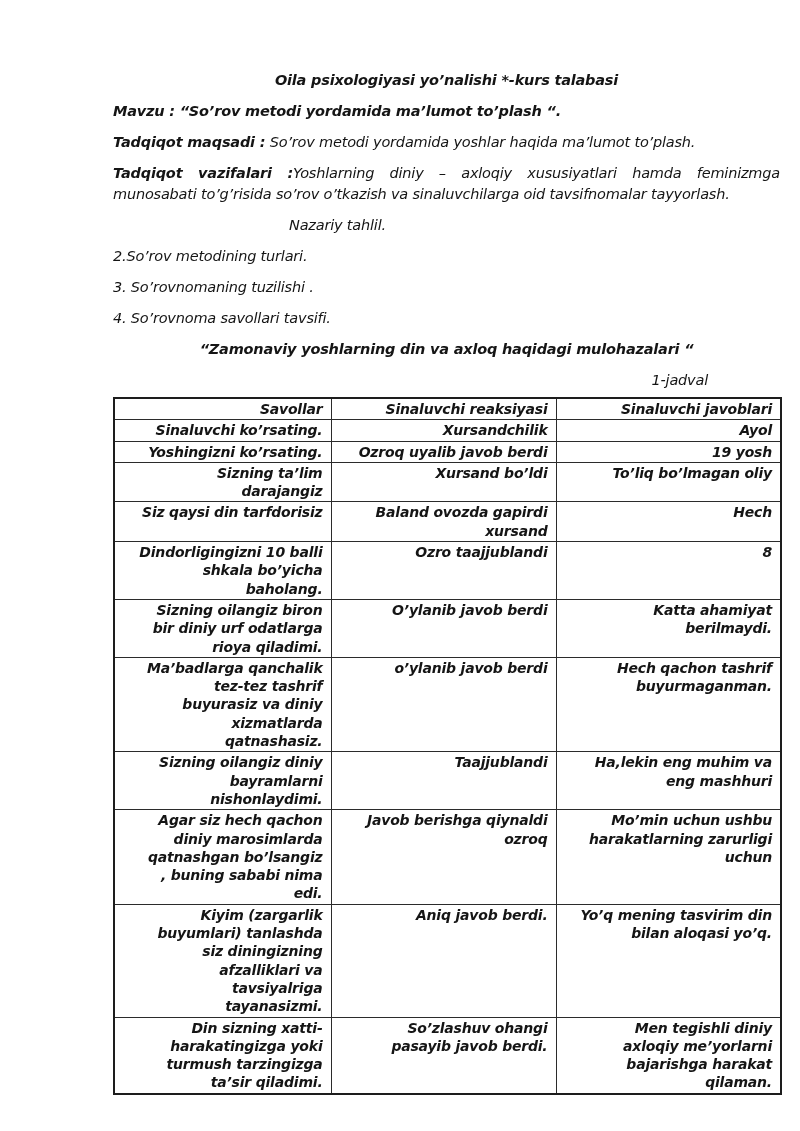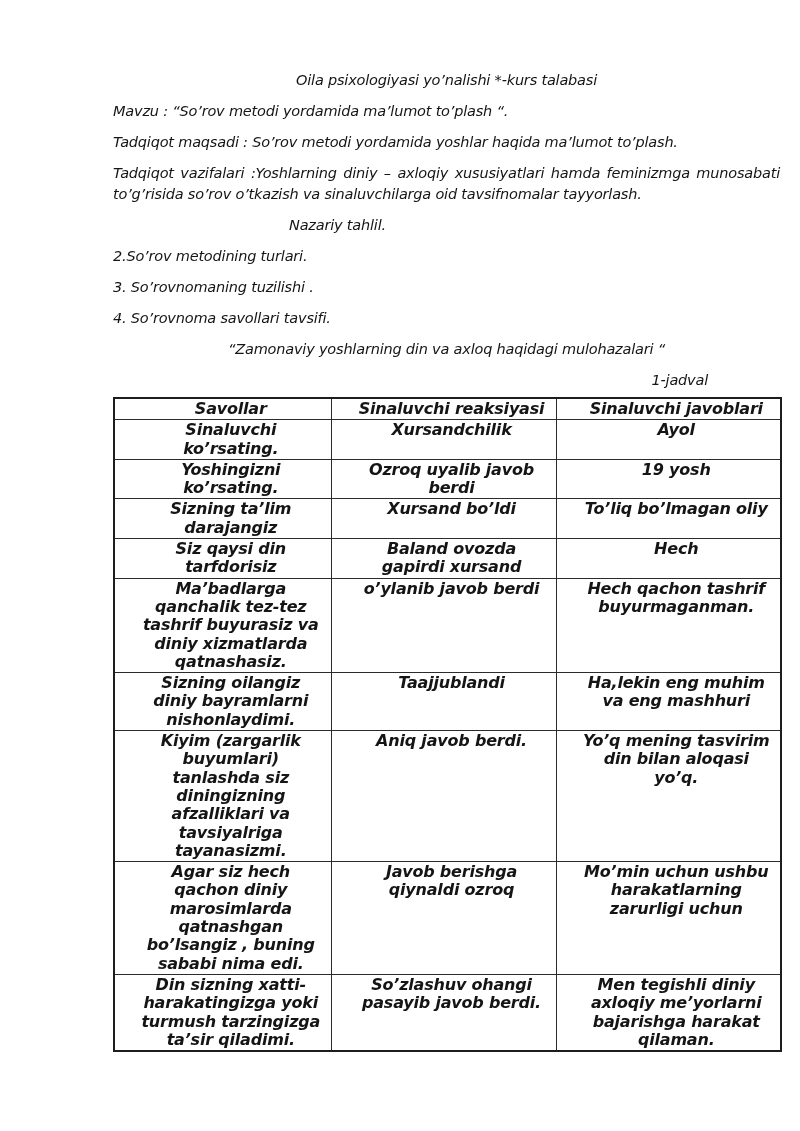--- a/index.html
+++ b/index.html
@@ -23,39 +23,39 @@
     top: 70px;
     width: 667px;
   }
   .doc p {
     margin: 0 0 10px 0;
     font-size: 14.5px;
     line-height: 21px;
     letter-spacing: -0.2px;
   }
   .center { text-align: center; }
-  .bold { font-weight: normal; }
+  .bold { font-weight: bold; }
   .nazariy { margin-left: 176px !important; font-weight: normal; }
   .jadval { text-align: right; padding-right: 72px; font-weight: normal; margin-bottom: 6px !important; }
   .justify { text-align: justify; }
 
   table.survey {
     width: 667px;
     border-collapse: collapse;
     table-layout: fixed;
     border: 2px solid #1d1d1d;
     margin-top: 2px;
   }
   table.survey th, table.survey td {
     border: 1.4px solid #2b2b2b;
     vertical-align: top;
-    text-align: center;
+    text-align: right;
     font-weight: bold;
     font-style: italic;
-    font-size: 16px;
+    font-size: 14px;
     line-height: 18.3px;
     letter-spacing: -0.2px;
     padding: 1px 8px 1px 24px;
   }
   table.survey col.c1 { width: 217px; }
   table.survey col.c2 { width: 225px; }
   table.survey col.c3 { width: 225px; }
 </style>
 </head>
 <body>
@@ -110,38 +110,48 @@
             <td>Sizning ta’lim darajangiz</td>
             <td>Xursand bo’ldi</td>
             <td>To’liq bo’lmagan oliy</td>
           </tr>
           <tr>
             <td>Siz qaysi din tarfdorisiz</td>
             <td>Baland ovozda gapirdi xursand</td>
             <td>Hech</td>
           </tr>
           <tr>
+            <td>Dindorligingizni 10 balli shkala bo’yicha baholang.</td>
+            <td>Ozro taajjublandi</td>
+            <td>8</td>
+          </tr>
+          <tr>
+            <td>Sizning oilangiz biron bir diniy urf odatlarga rioya qiladimi.</td>
+            <td>O’ylanib javob berdi</td>
+            <td>Katta ahamiyat berilmaydi.</td>
+          </tr>
+          <tr>
             <td>Ma’badlarga qanchalik tez-tez tashrif buyurasiz va diniy xizmatlarda qatnashasiz.</td>
             <td>o’ylanib javob berdi</td>
             <td>Hech qachon tashrif buyurmaganman.</td>
           </tr>
           <tr>
             <td>Sizning oilangiz diniy bayramlarni nishonlaydimi.</td>
             <td>Taajjublandi</td>
             <td>Ha,lekin eng muhim va eng mashhuri</td>
           </tr>
           <tr>
+            <td>Agar siz hech qachon diniy marosimlarda qatnashgan bo’lsangiz , buning sababi nima edi.</td>
+            <td>Javob berishga qiynaldi ozroq</td>
+            <td>Mo’min uchun ushbu harakatlarning zarurligi uchun</td>
+          </tr>
+          <tr>
             <td>Kiyim (zargarlik buyumlari) tanlashda siz diningizning afzalliklari va tavsiyalriga tayanasizmi.</td>
             <td>Aniq javob berdi.</td>
             <td>Yo’q mening tasvirim din bilan aloqasi yo’q.</td>
-          </tr>
-          <tr>
-            <td>Agar siz hech qachon diniy marosimlarda qatnashgan bo’lsangiz , buning sababi nima edi.</td>
-            <td>Javob berishga qiynaldi ozroq</td>
-            <td>Mo’min uchun ushbu harakatlarning zarurligi uchun</td>
           </tr>
           <tr>
             <td>Din sizning xatti-harakatingizga yoki turmush tarzingizga ta’sir qiladimi.</td>
             <td>So’zlashuv ohangi pasayib javob berdi.</td>
             <td>Men tegishli diniy axloqiy me’yorlarni bajarishga harakat qilaman.</td>
           </tr>
         </tbody>
     </table>
 
   </div>

